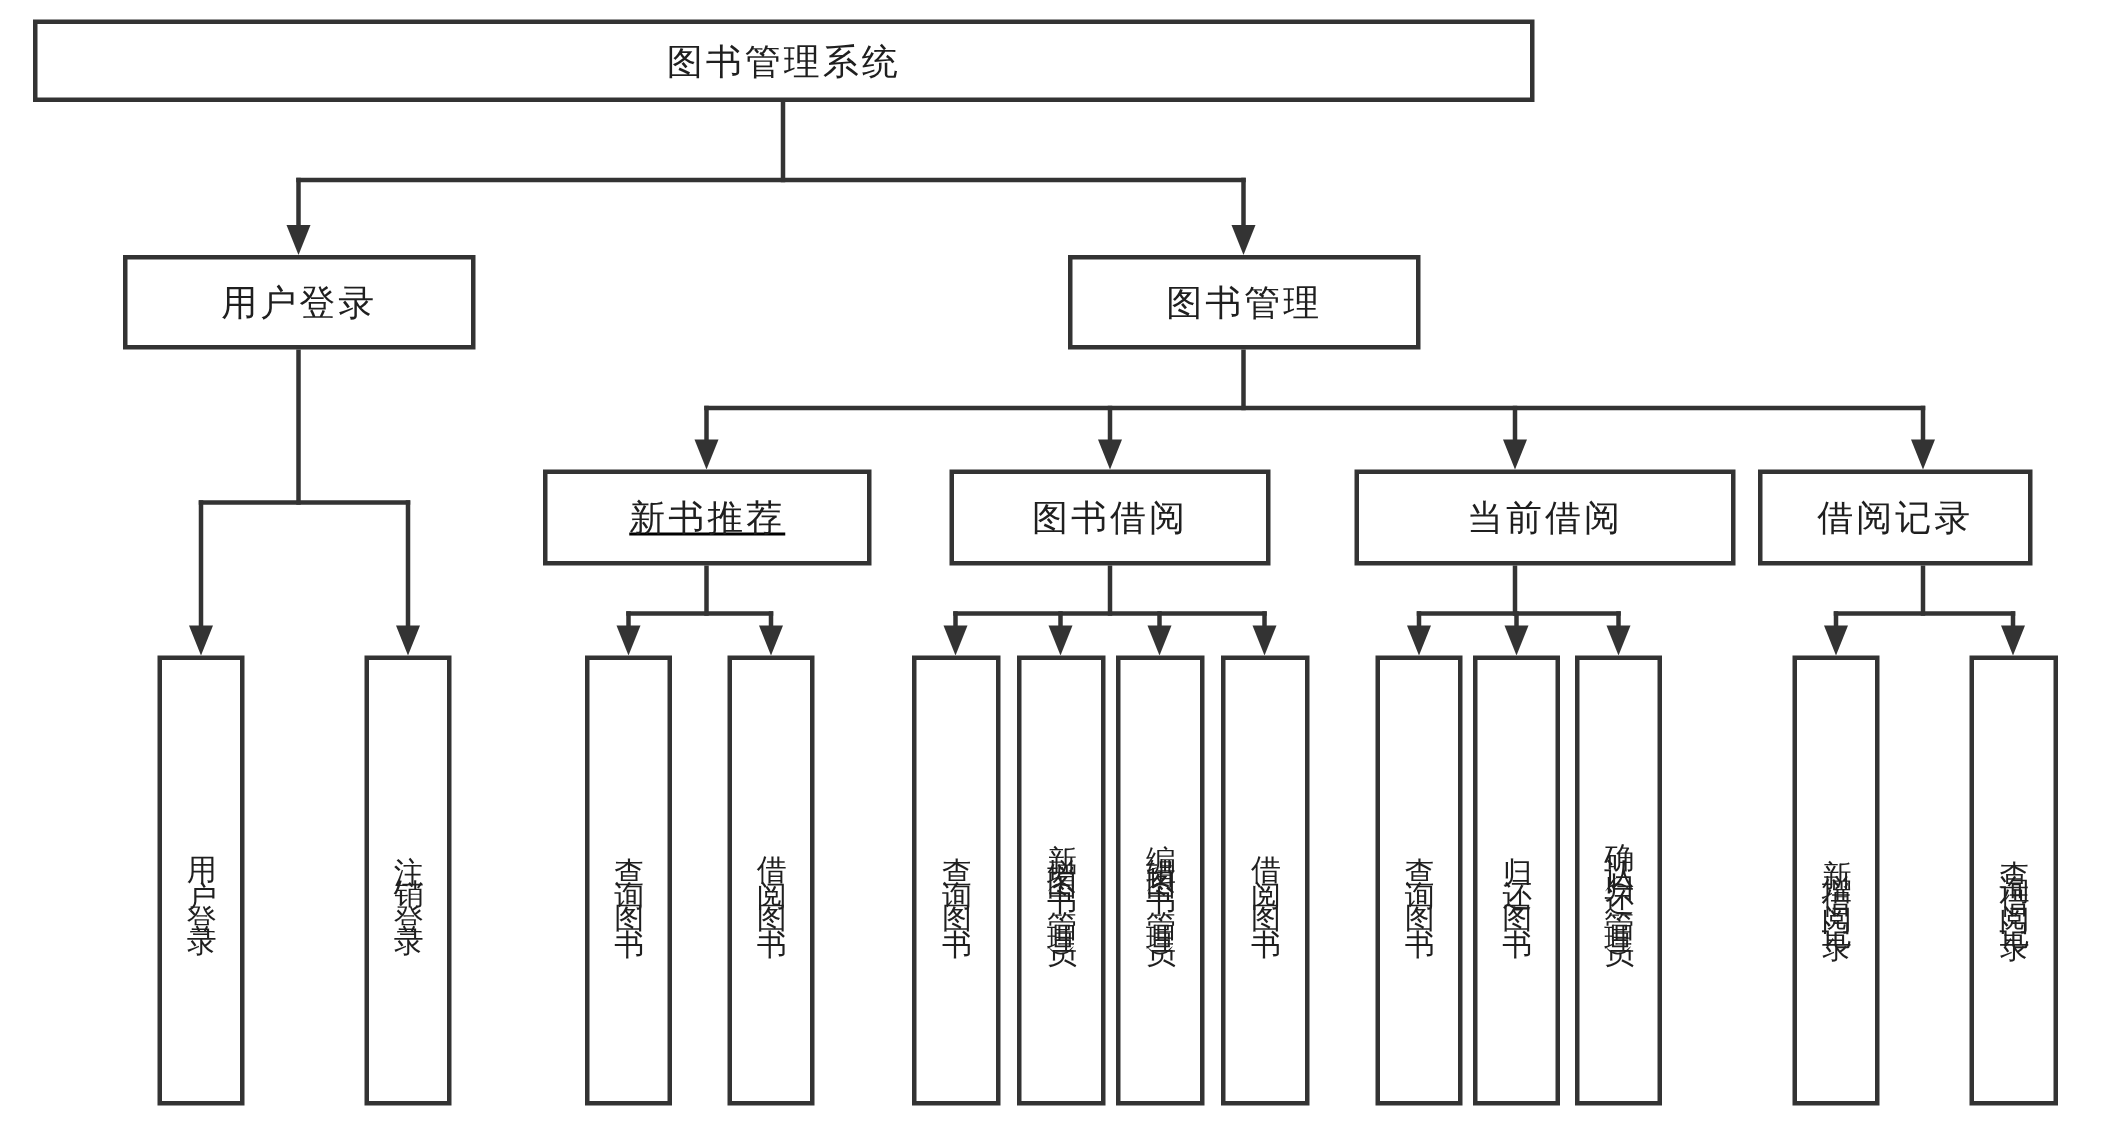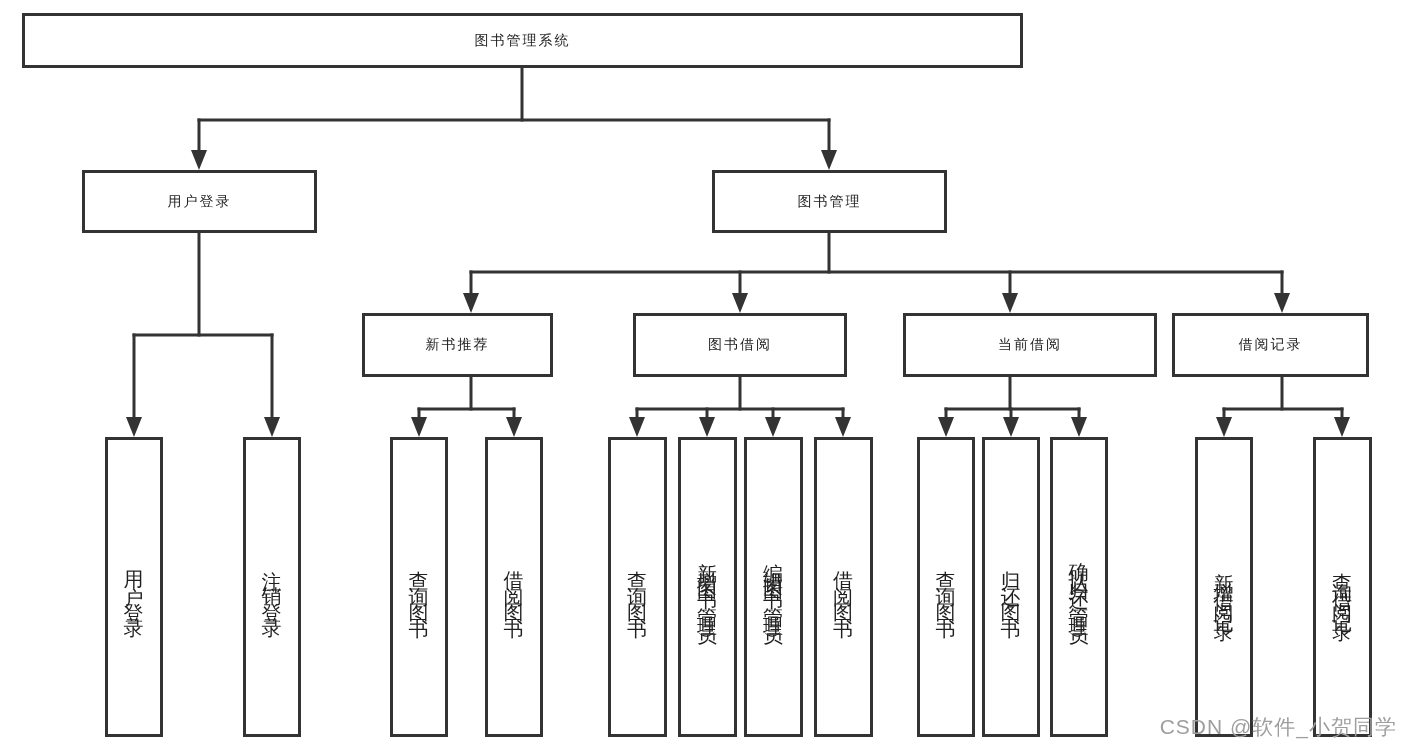--- a/index.html
+++ b/index.html
@@ -12,21 +12,21 @@
   }
   .connectors{position:absolute; left:0; top:0; width:1405px; height:747px; pointer-events:none;}
   .box{
     position:absolute; background:#fff; border:3px solid var(--line);
     box-sizing:border-box; display:flex; align-items:center; justify-content:center;
   }
   .root-box{left:22px; top:13px; width:1001px; height:55px;}
   .l2{top:170px; height:63px; width:235px;}
   .l3{top:313px; height:64px;}
   .leaf{top:437px; height:300px; width:58px;}
-  .h-label{font-size:14px; color:var(--text); letter-spacing:2px; white-space:nowrap;}
+  .h-label{font-size:24px; color:var(--text); letter-spacing:2px; white-space:nowrap;}
   .v-label{
     writing-mode:vertical-rl; text-orientation:mixed;
     font-size:20px; color:var(--text); line-height:1;
   }
   .watermark{
     position:absolute; right:8px; bottom:6px;
     font-size:21px; color:var(--wm); letter-spacing:1px; white-space:nowrap;
   }
   line{stroke:var(--line); stroke-width:3; stroke-linecap:square;}
   polygon{fill:var(--line);}
@@ -102,30 +102,30 @@
     <span class="h-label">图书管理系统</span>
   </div>
 
   <div class="box l2" style="left:82px;">
     <span class="h-label">用户登录</span>
   </div>
   <div class="box l2" style="left:712px;align-items:center;">
     <span class="h-label">图书管理</span>
   </div>
 
-  <div class="box l3" style="left:362px;width:191px;">
+  <div class="box l3" style="left:362px;width:219px;text-decoration:underline;">
     <span class="h-label">新书推荐</span>
   </div>
   <div class="box l3" style="left:633px;width:214px;">
     <span class="h-label">图书借阅</span>
   </div>
   <div class="box l3" style="left:903px;width:254px;">
     <span class="h-label">当前借阅</span>
   </div>
-  <div class="box l3" style="left:1172px;width:197px;">
+  <div class="box l3" style="left:1172px;width:183px;">
     <span class="h-label">借阅记录</span>
   </div>
 
   <div class="box leaf" style="left:105px;">
     <span class="v-label" style="letter-spacing: 0.8em;">用户登录</span>
   </div>
   <div class="box leaf" style="left:243px;">
     <span class="v-label" style="letter-spacing: 0.8em;">注销登录</span>
   </div>
 
@@ -159,14 +159,13 @@
     <span class="v-label" style="letter-spacing: 0.45em;">确认归还（管理员）</span>
   </div>
 
   <div class="box leaf" style="left:1195px;">
     <span class="v-label" style="letter-spacing: 0.5em;">新增借阅记录</span>
   </div>
   <div class="box leaf" style="left:1313px;width:59px;">
     <span class="v-label" style="letter-spacing: 0.5em;">查询借阅记录</span>
   </div>
 
-  <div class="watermark">CSDN @软件_小贺同学</div>
 </div>
 
 </body></html>

